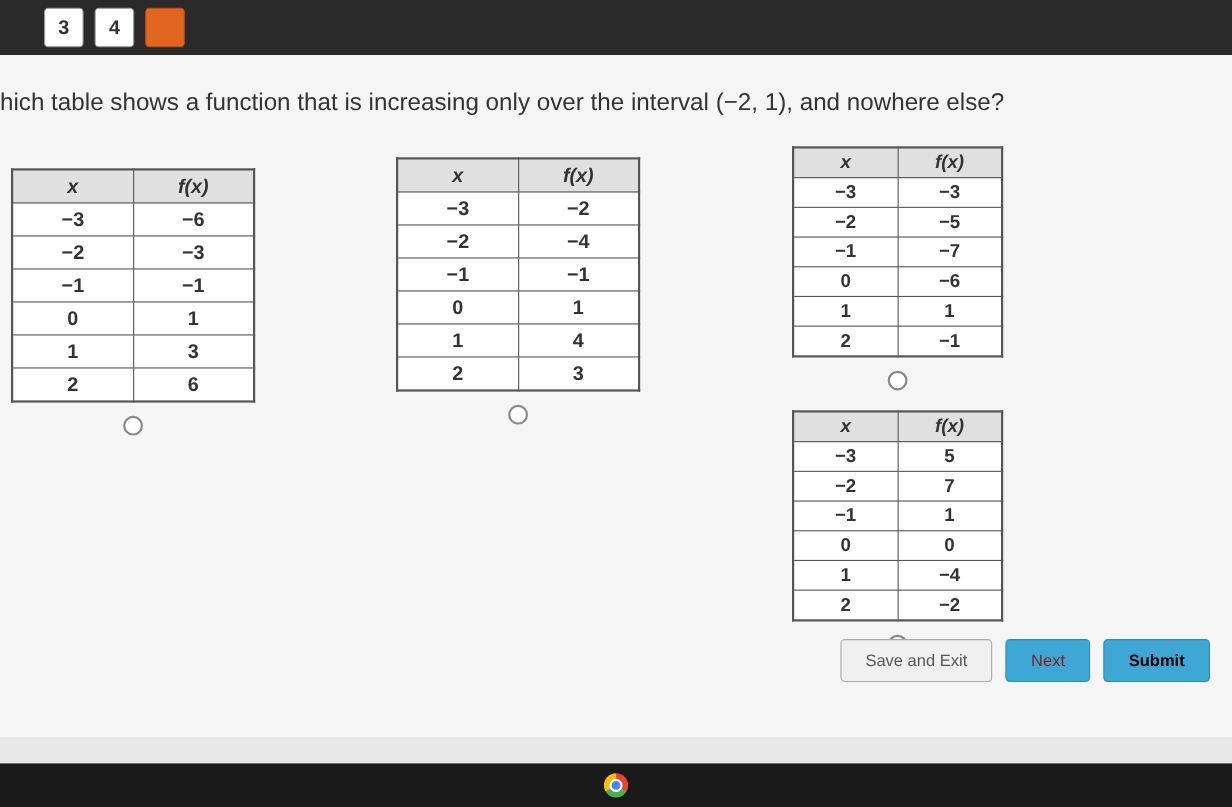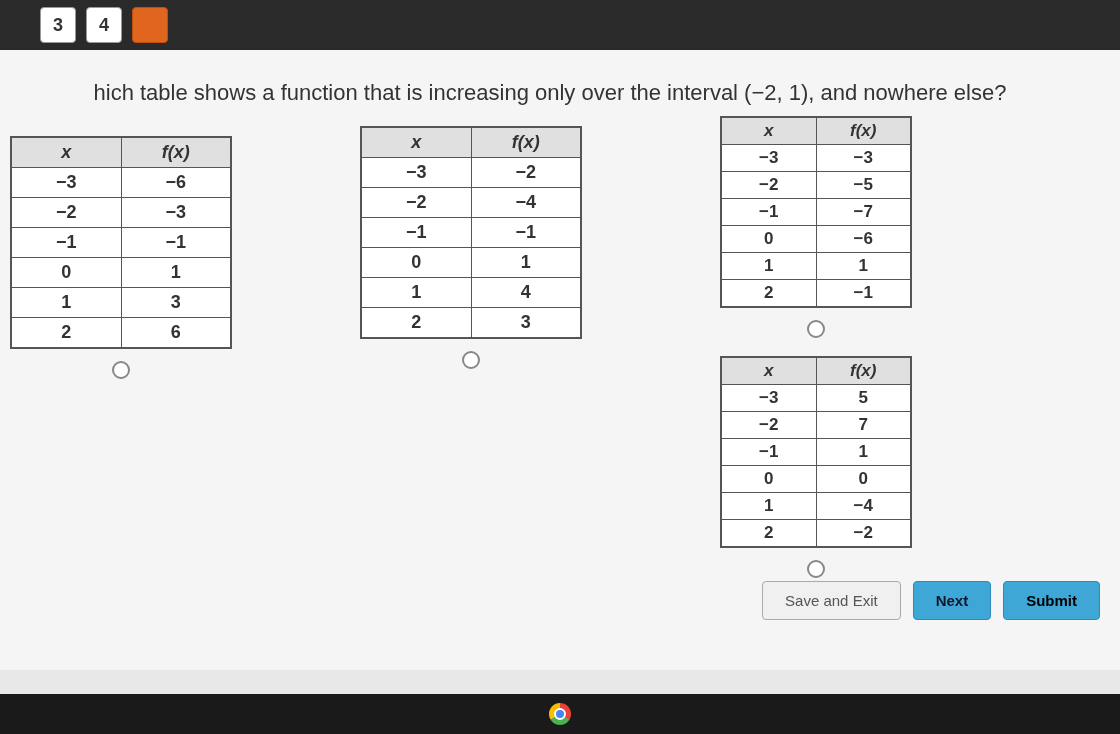--- a/index.html
+++ b/index.html
@@ -39,23 +39,22 @@
   }
   .content {
     background: #f5f5f5;
     padding: 30px 20px 20px 0;
     min-height: 620px;
     position: relative;
   }
   .question {
     font-size: 22px;
     color: #333;
-    margin-bottom: 30px;
+    margin-bottom: 47px;
     padding-left: 0;
-    text-align: center;
   }
   .tables-area {
     position: relative;
     height: 460px;
   }
   .table-block {
     position: absolute;
     text-align: center;
   }
   table {
@@ -104,23 +103,23 @@
     border: 1px solid #aaa;
     cursor: pointer;
     margin-top: 28px;
   }
   .btn-save {
     background: #f0f0f0;
     color: #555;
   }
   .btn-next {
     background: #3fa7d6;
-    color: #0f172a;
+    color: #7f1d1d;
     border-color: #2d8abb;
-    font-weight: bold;
+    font-weight: normal;
   }
   .btn-submit {
     background: #3fa7d6;
     color: #000000;
     border-color: #2d8abb;
     font-weight: bold;
   }
   .taskbar {
     position: absolute;
     bottom: 0;

